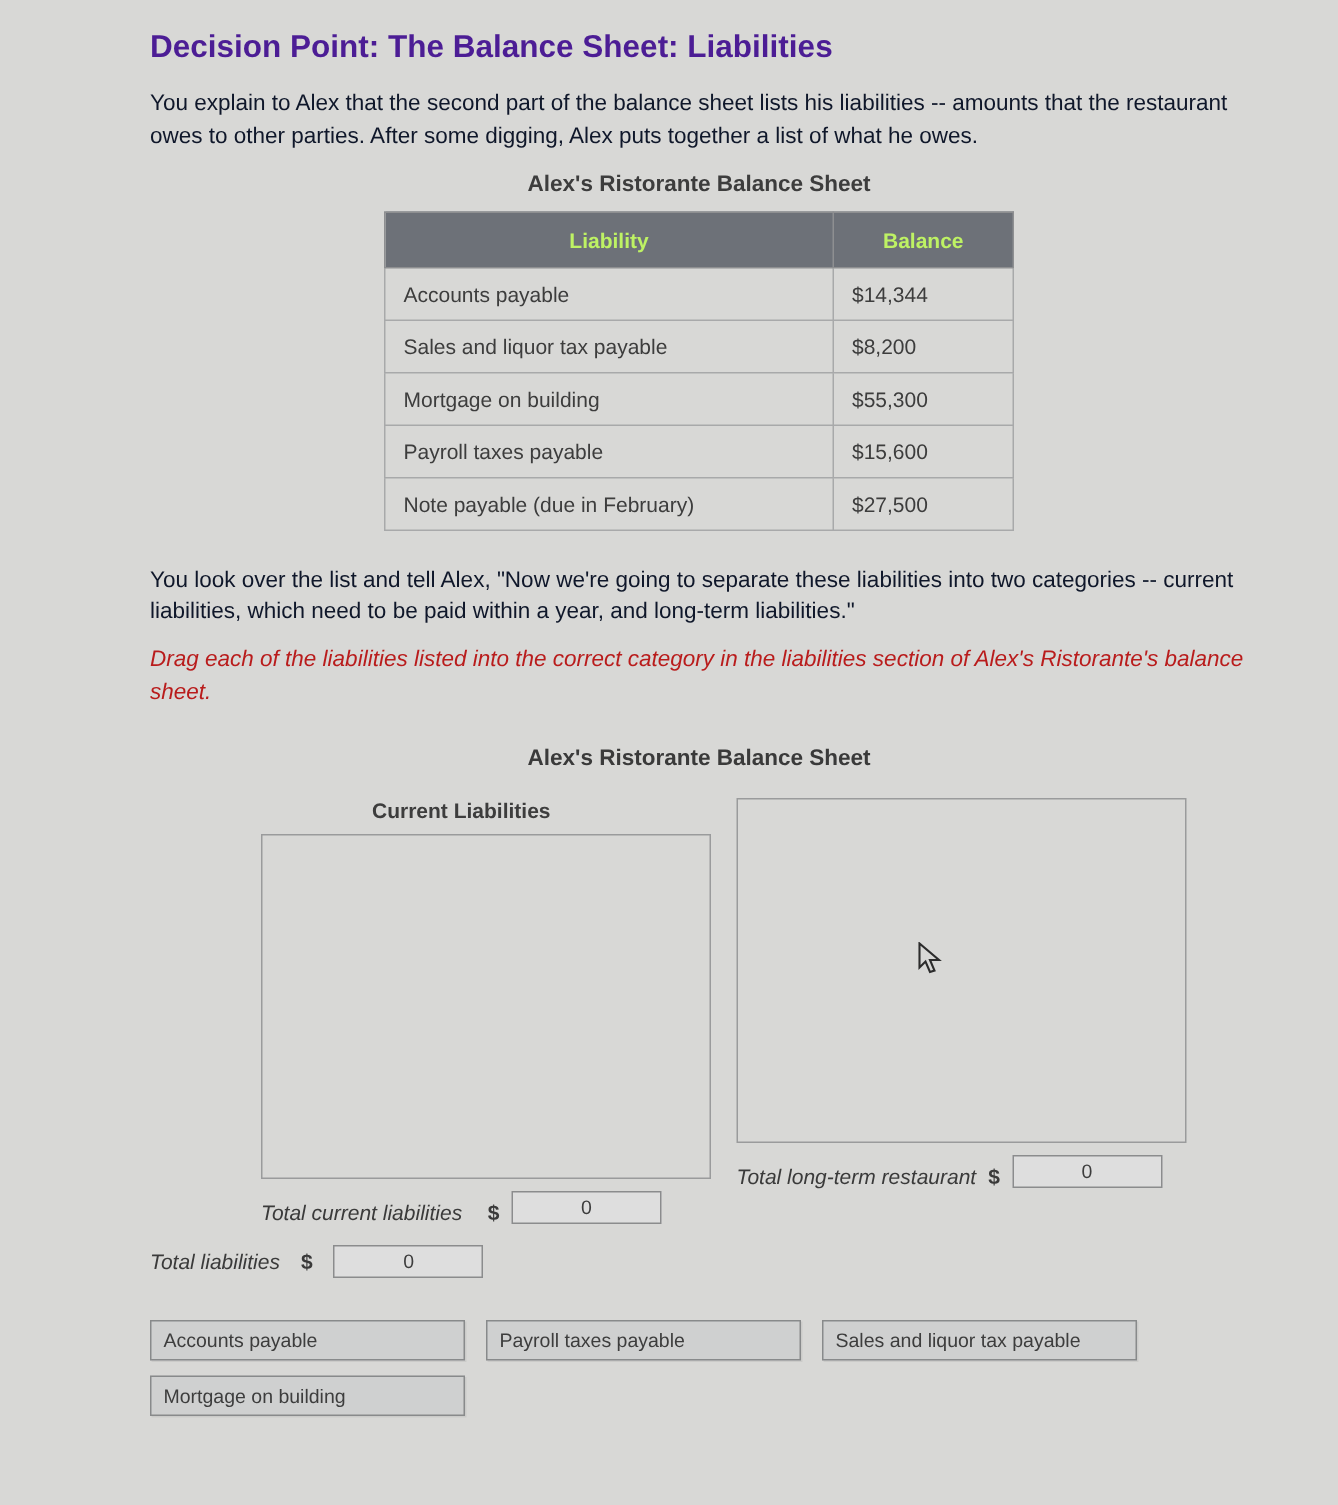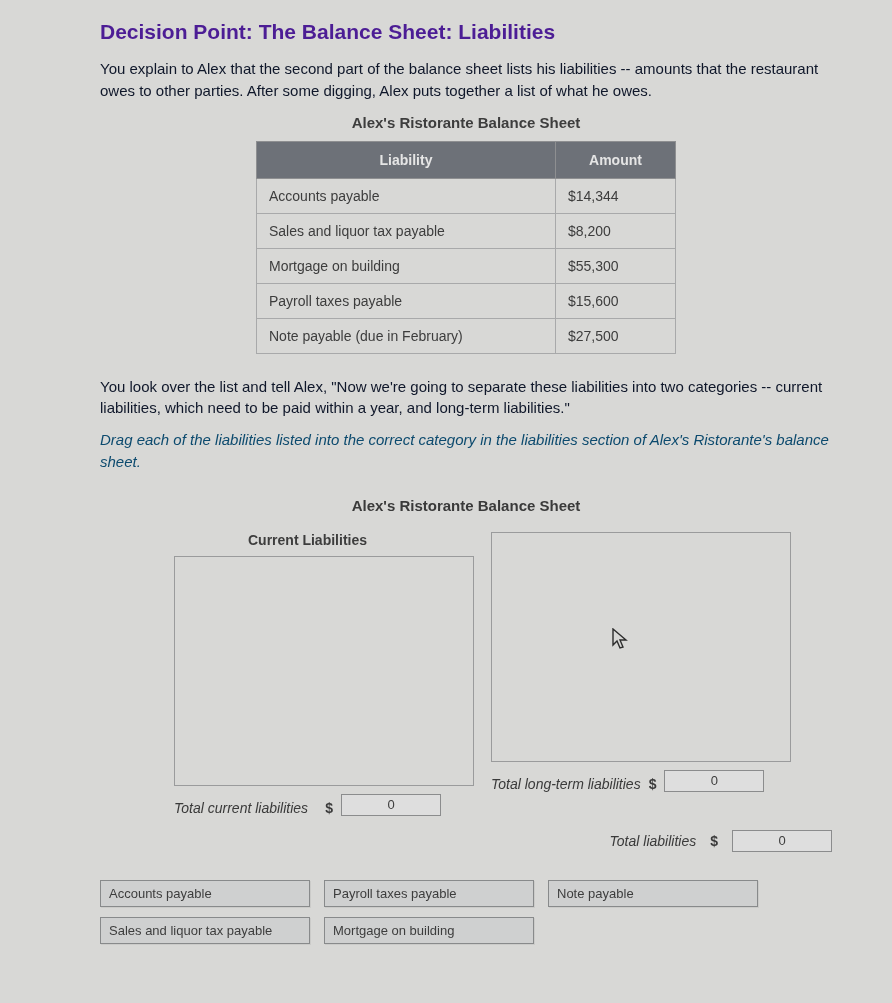--- a/index.html
+++ b/index.html
@@ -29,42 +29,42 @@
       color: #3d3d3d;
       margin: 12px 0 10px 0;
     }
     table.liab-table {
       border-collapse: collapse;
       margin: 0 auto 22px auto;
       width: 420px;
     }
     table.liab-table th {
       background: #6d7178;
-      color: #e5e5e5;
+      color: #bef264;
       font-weight: bold;
       font-size: 14px;
       padding: 10px 12px;
       border: 1px solid #8e8f91;
       text-align: center;
     }
     table.liab-table td {
       border: 1px solid #a8a9aa;
       padding: 9px 12px;
       font-size: 14px;
       color: #3d3d3d;
       background: #d8d8d6;
     }
     table.liab-table td.amount {
       width: 120px;
     }
     .instruction-italic {
       font-style: italic;
       font-size: 15px;
       line-height: 1.45;
-      color: #0c4a6e;
+      color: #b91c1c;
       margin: 10px 0 24px 0;
     }
     .exercise {
       margin-top: 10px;
     }
     .exercise-title {
       text-align: center;
       font-size: 15px;
       font-weight: 600;
       margin-bottom: 18px;
@@ -111,21 +111,21 @@
       width: 100px;
       height: 22px;
       border: 1px solid #8b8c8d;
       background: #dedede;
       text-align: center;
       font-size: 13px;
       color: #3d3d3d;
     }
     .grand-total-row {
       display: flex;
-      justify-content: flex-end;
+      justify-content: flex-start;
       align-items: center;
       gap: 14px;
       margin-top: 14px;
     }
     .drag-items {
       margin-top: 28px;
       display: grid;
       grid-template-columns: repeat(3, 210px);
       grid-gap: 10px 14px;
       justify-content: start;
@@ -154,21 +154,21 @@
 <h1 class="heading">Decision Point: The Balance Sheet: Liabilities</h1>
 
 <p class="body-text">You explain to Alex that the second part of the balance sheet lists his liabilities -- amounts that the restaurant owes to other parties. After some digging, Alex puts together a list of what he owes.</p>
 
 <div class="table-title">Alex's Ristorante Balance Sheet</div>
 
 <table class="liab-table">
   <thead>
     <tr>
       <th>Liability</th>
-      <th>Amount</th>
+      <th>Balance</th>
     </tr>
   </thead>
   <tbody>
     <tr>
       <td>Accounts payable</td>
       <td class="amount">$14,344</td>
     </tr>
     <tr>
       <td>Sales and liquor tax payable</td>
       <td class="amount">$8,200</td>
@@ -208,33 +208,32 @@
 
     <div class="drop-col">
       <div class="drop-zone">
         <span class="cursor-arrow">
           <svg width="18" height="22" viewBox="0 0 18 22">
             <path d="M1 1 L1 17 L5 13 L8 20 L11 19 L8 12 L14 12 Z" fill="none" stroke="#2c2c2c" stroke-width="1.4"></path>
           </svg>
         </span>
       </div>
       <div class="totals-row">
-        <span class="total-label">Total long-term liabilities</span>
+        <span class="total-label">Total long-term restaurant</span>
         <span class="total-dollar">$</span>
         <input class="total-input" value="0" style="">
       </div>
     </div>
   </div>
 
   <div class="grand-total-row">
     <span class="total-label" style="flex:0">Total liabilities</span>
     <span class="total-dollar">$</span>
     <input class="total-input" value="0" style="">
   </div>
 
   <div class="drag-items">
     <div class="drag-item">Accounts payable</div>
     <div class="drag-item">Payroll taxes payable</div>
-    <div class="drag-item">Note payable</div>
     <div class="drag-item">Sales and liquor tax payable</div>
     <div class="drag-item">Mortgage on building</div>
   </div>
 </div>
 
 </body></html>

